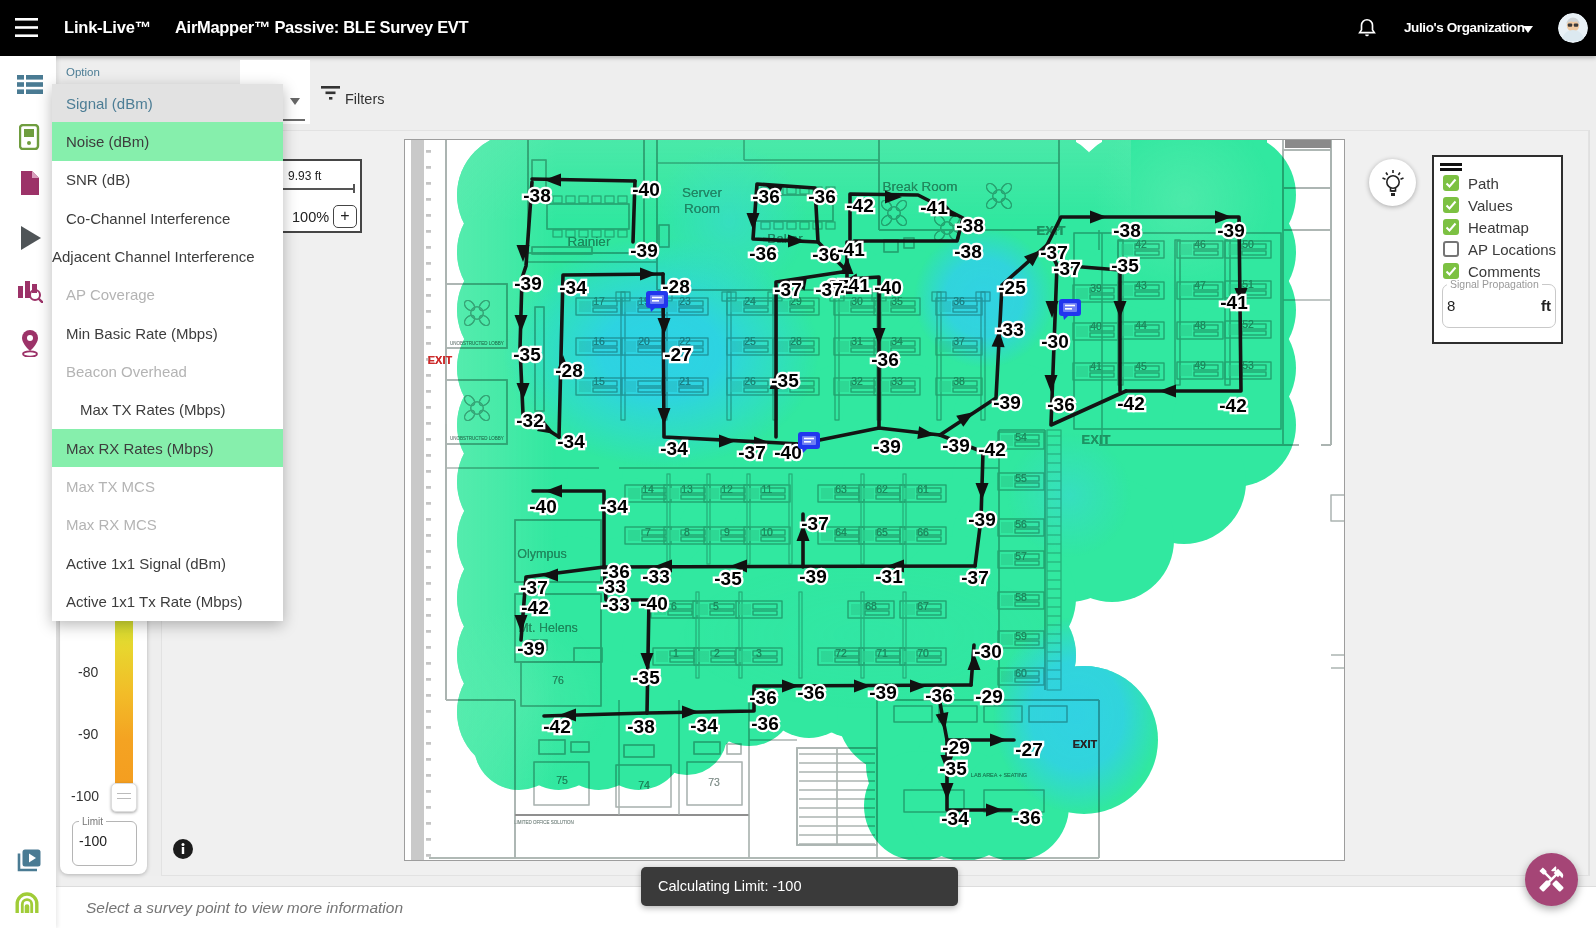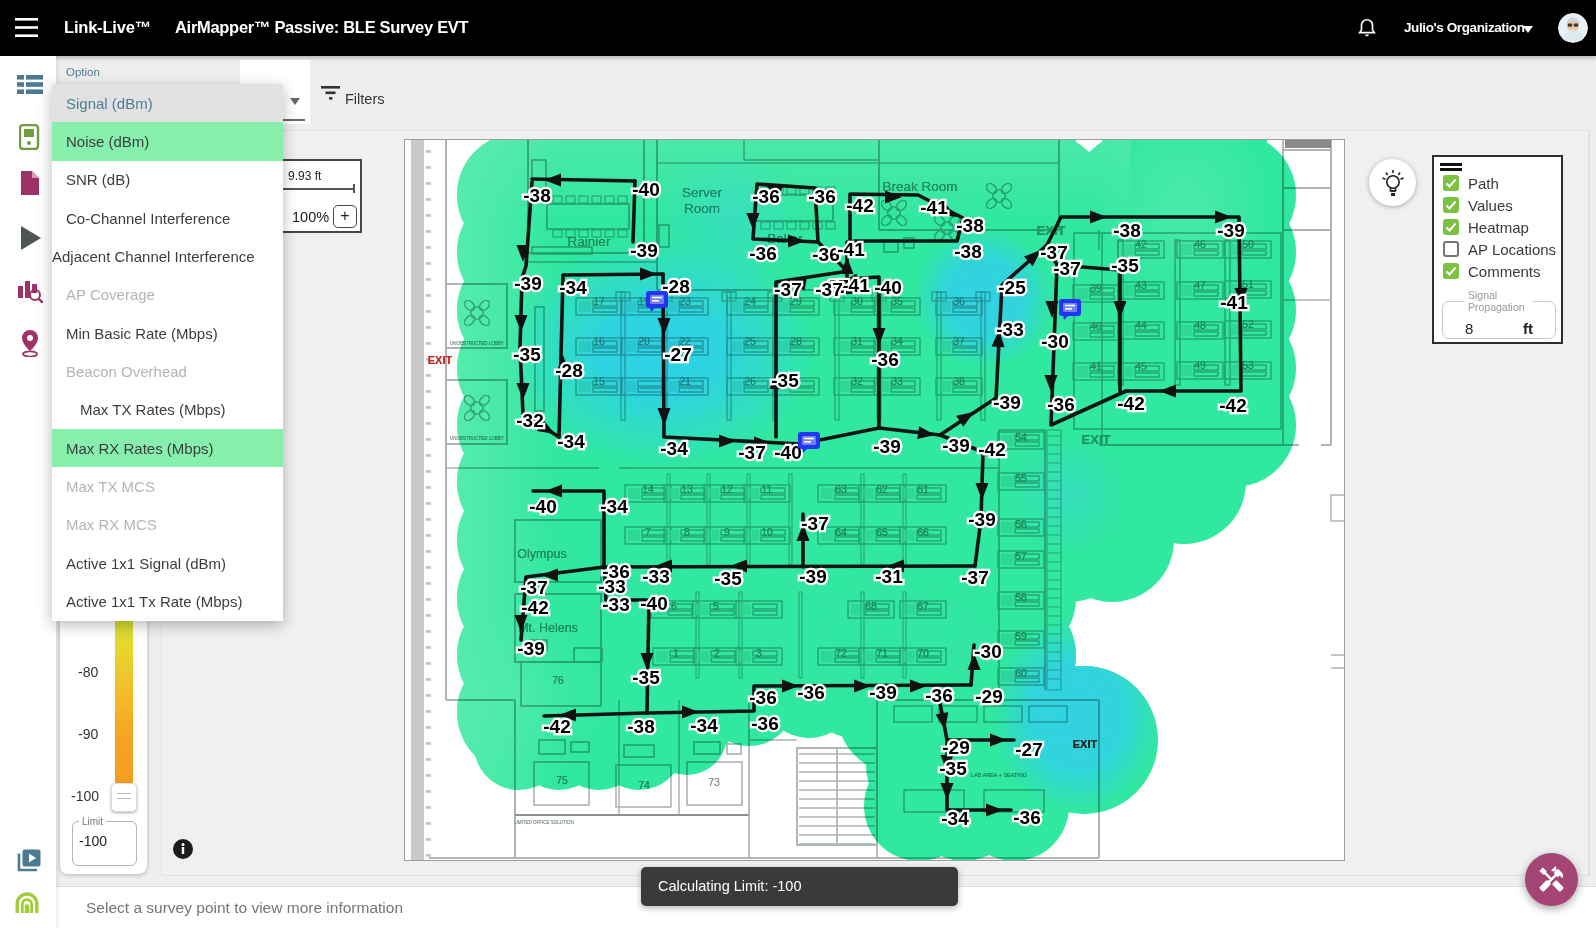--- a/index.html
+++ b/index.html
@@ -2603,21 +2603,21 @@
 
 <div class="abs" style="left:9px;top:84px;width:16px;height:16px;background:#fff;border:2px solid #757575;border-radius:3px"></div>
 <div class="abs" style="left:34px;top:84px;font-size:15px;color:#3a3a3a">AP Locations</div>
 
 <div class="abs" style="left:9px;top:106px;width:16px;height:16px;background:#7cc142;border-radius:3px"></div>
 <svg class="abs" style="left:9px;top:106px" width="16" height="16">
       <polyline points="3.5,8.5 6.5,11.5 12.5,4.5" fill="none" stroke="#fff" stroke-width="2"></polyline>
     </svg>
 <div class="abs" style="left:34px;top:106px;font-size:15px;color:#3a3a3a">Comments</div>
 
-<fieldset class="abs" style="left:8px;top:132px;width:114px;height:50px;border:1px solid #c9c9c9;border-radius:7px;padding:0 22px">
+<fieldset class="abs" style="left:8px;top:121px;width:114px;height:50px;border:1px solid #c9c9c9;border-radius:7px;padding:0 4px">
       <legend style="font-size:10.5px;color:#999;padding:0 3px">Signal Propagation</legend>
       <div style="font-size:15px;color:#222;margin-top:7px">8<span style="float:right;font-weight:bold">ft</span></div>
     </fieldset>
 </div>
 
 <div class="abs" style="left:66px;top:66px;font-size:11.5px;color:#4c7d95">Option</div>
 
 <div class="abs" style="left:52px;top:84px;width:231px;height:537px;background:#fff;box-shadow:0 4px 14px rgba(0,0,0,0.28);z-index:50">
 
 <div style="height:38.357px;background:#e2e2e2;color:#4c7d95;font-size:15px;display:flex;align-items:center;padding-left:14px">Signal (dBm)</div>
@@ -2646,20 +2646,20 @@
 
 <div style="height:38.357px;background:#fff;color:#3d3d3d;font-size:15px;display:flex;align-items:center;padding-left:14px">Active 1x1 Signal (dBm)</div>
 
 <div style="height:38.357px;background:#fff;color:#3d3d3d;font-size:15px;display:flex;align-items:center;padding-left:14px">Active 1x1 Tx Rate (Mbps)</div>
 </div>
 
 <div class="abs" style="left:641px;top:867px;width:317px;height:39px;background:#3a3a3a;border-radius:5px;box-shadow:0 2px 6px rgba(0,0,0,0.3);color:#fff;font-size:14.5px;line-height:39px;padding-left:17px;z-index:60">Calculating Limit: -100</div>
 
 <div class="abs" style="left:0;top:886px;width:1596px;height:42px;background:#fff;border-top:1px solid #ddd"></div>
 
-<div class="abs" style="left:86px;top:899px;font-size:15.5px;color:#757575">Select a survey point to view more information</div>
+<div class="abs" style="left:86px;top:899px;font-size:15.5px;font-style:italic;color:#757575">Select a survey point to view more information</div>
 
 <div class="abs" style="left:1525px;top:853px;width:53px;height:53px;background:#a54576;border-radius:50%;box-shadow:0 3px 8px rgba(0,0,0,0.35);z-index:70"></div>
 <svg class="abs" style="left:1537px;top:865px;z-index:71" width="29" height="29" viewBox="0 0 24 24">
     <path fill="#fff" d="M21.67 18.17l-5.3-5.3h-.99l-2.54 2.54v.99l5.3 5.3c.39.39 1.02.39 1.41 0l2.12-2.12c.39-.39.39-1.03 0-1.41z"></path>
     <path fill="#fff" d="M17.34 10.19l1.41-1.41 2.12 2.12c1.17-1.17 1.17-3.07 0-4.24l-3.54-3.54-1.41 1.41V1.71l-.7-.71-3.54 3.54.71.71h2.83l-1.41 1.41 1.06 1.06-2.89 2.89-4.13-4.13V5.06L4.83 2.04 2 4.87 5.03 7.9h1.41l4.13 4.13-.85.85H7.6l-5.3 5.3c-.39.39-.39 1.02 0 1.41l2.12 2.12c.39.39 1.02.39 1.41 0l5.3-5.3v-2.12l5.15-5.15 1.06 1.05z"></path>
   </svg>
 
 <div class="abs" style="left:1589px;top:130px;width:1px;height:746px;background:#e0e0e0"></div>
 </body></html>

